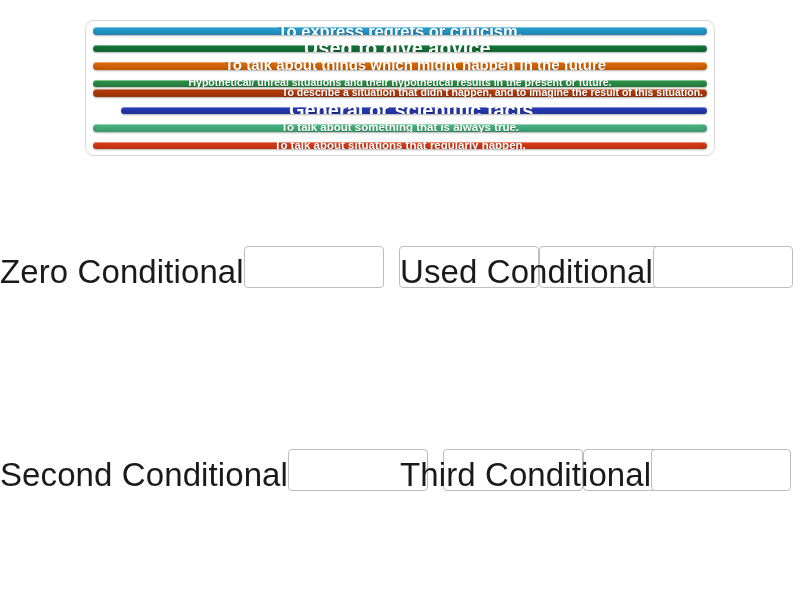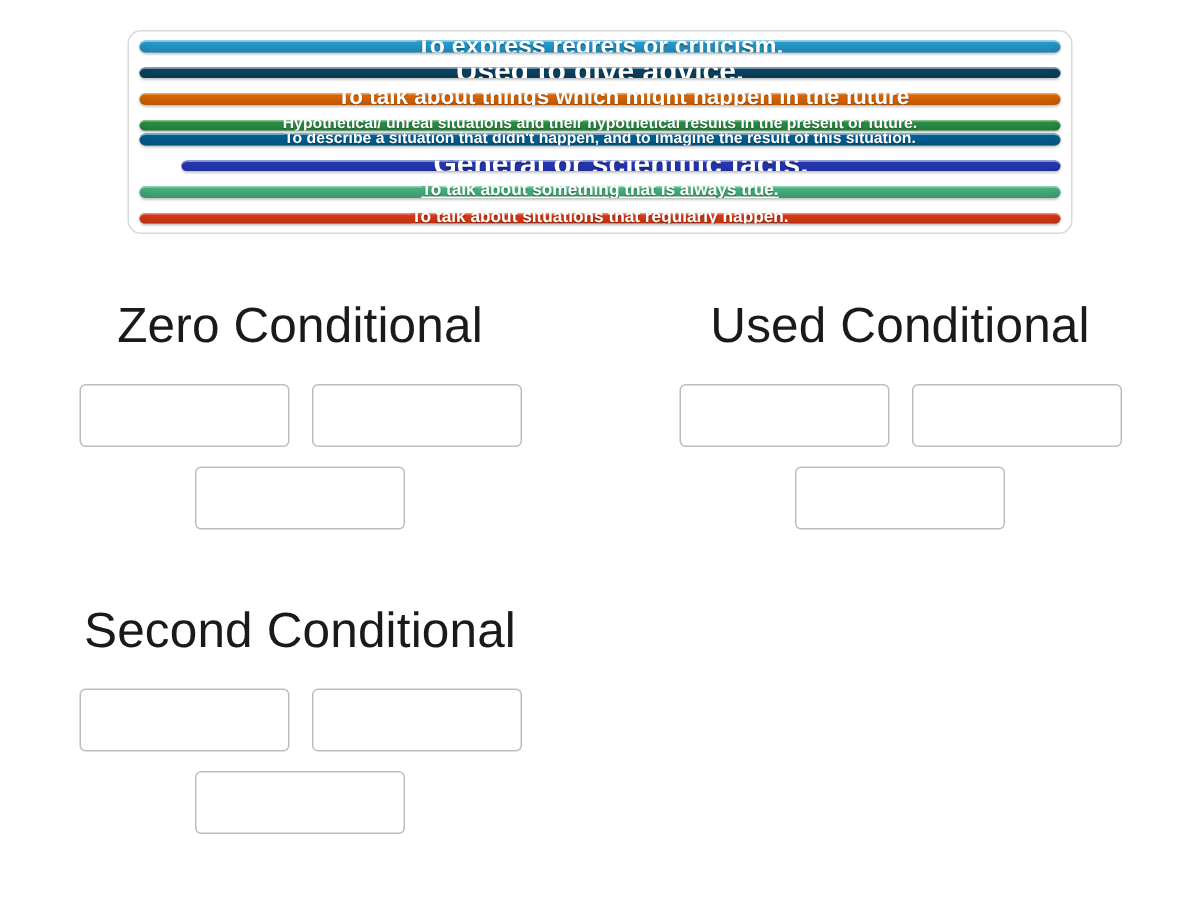--- a/index.html
+++ b/index.html
@@ -69,23 +69,22 @@
   }
   .group-row {
     display: flex;
     flex-direction: row;
     width: 800px;
     height: 203px;
   }
   .group {
     width: 400px;
     display: flex;
-    flex-direction: column;
+    flex-direction: row;
     align-items: center;
-    justify-content: center;
   }
   .group-title {
     font-size: 33px;
     color: #1a1a1a;
     font-weight: normal;
     letter-spacing: 0.1px;
     line-height: 1;
     margin: 0;
     padding-top: 18px;
     padding-bottom: 23px;
@@ -110,33 +109,33 @@
 <body>
 
 <div id="stage">
 
   <div id="tile-tray">
 
     <div class="tray-row">
       <div class="tile t-lg" style="background: rgb(41, 169, 224);">
         <span>To express regrets or criticism.</span>
       </div>
-      <div class="tile t-xl" style="background: #0c4a6e;">
+      <div class="tile t-xl" style="background: #15803d;">
         <span>Used to give advice.</span>
       </div>
       <div class="tile t-md" style="background: rgb(240, 112, 0); padding-left: 35px;">
         <span>To talk about things which might happen in the future</span>
       </div>
       <div class="tile t-xs" style="background: rgb(46, 158, 75);">
         <span>Hypothetical/ unreal situations and their hypothetical results in the present or future.</span>
       </div>
     </div>
 
     <div class="tray-row">
-      <div class="tile t-xs" style="background: #0369a1;">
+      <div class="tile t-xs" style="background: #c2410c; justify-content: flex-end;">
         <span>To describe a situation that didn't happen, and to imagine the result of this situation.</span>
       </div>
       <div class="tile t-xl" style="background: rgb(42, 63, 200); margin-left: 28px;">
         <span>General or scientific facts.</span>
       </div>
       <div class="tile t-sm" style="background: rgb(76, 194, 137);">
         <span>To talk about something that is always true.</span>
       </div>
       <div class="tile t-sm" style="background: rgb(240, 64, 24);">
         <span>To talk about situations that regularly happen.</span>
@@ -179,18 +178,28 @@
         <div class="group-title">Second Conditional</div>
         <div class="slot-row">
           <div class="slot"></div>
           <div class="slot"></div>
         </div>
         <div class="slot-row">
           <div class="slot"></div>
         </div>
       </div>
 
+      <div class="group">
+        <div class="group-title">Third Conditional</div>
+        <div class="slot-row">
+          <div class="slot"></div>
+          <div class="slot"></div>
+        </div>
+        <div class="slot-row">
+          <div class="slot"></div>
+        </div>
+      </div>
 
     </div>
 
   </div>
 
 </div>
 
 </body></html>

